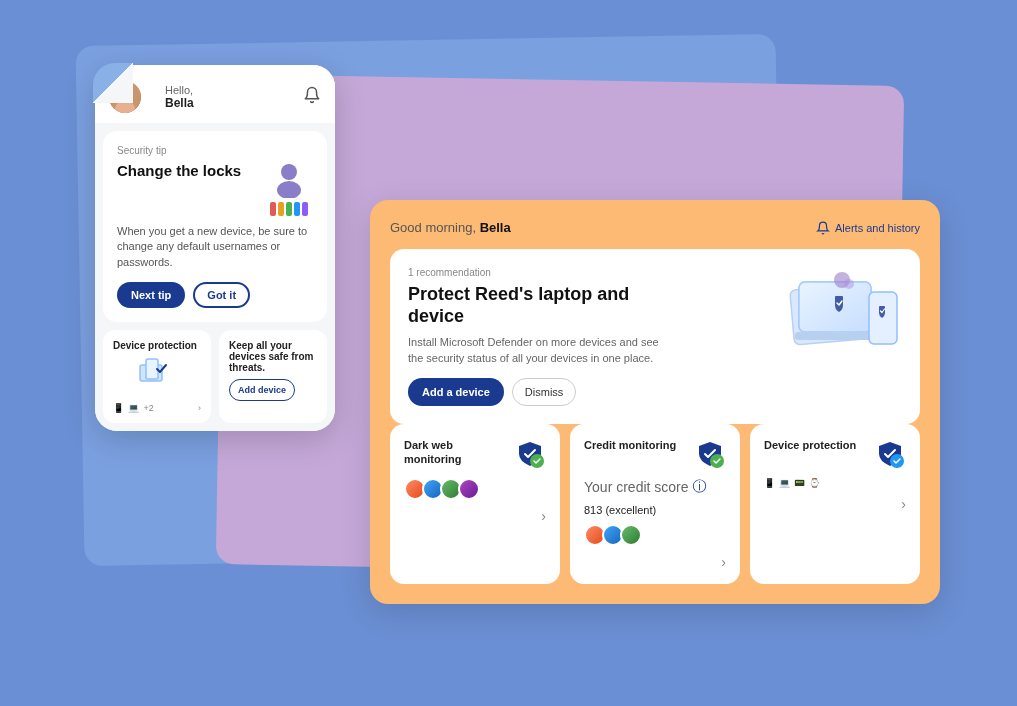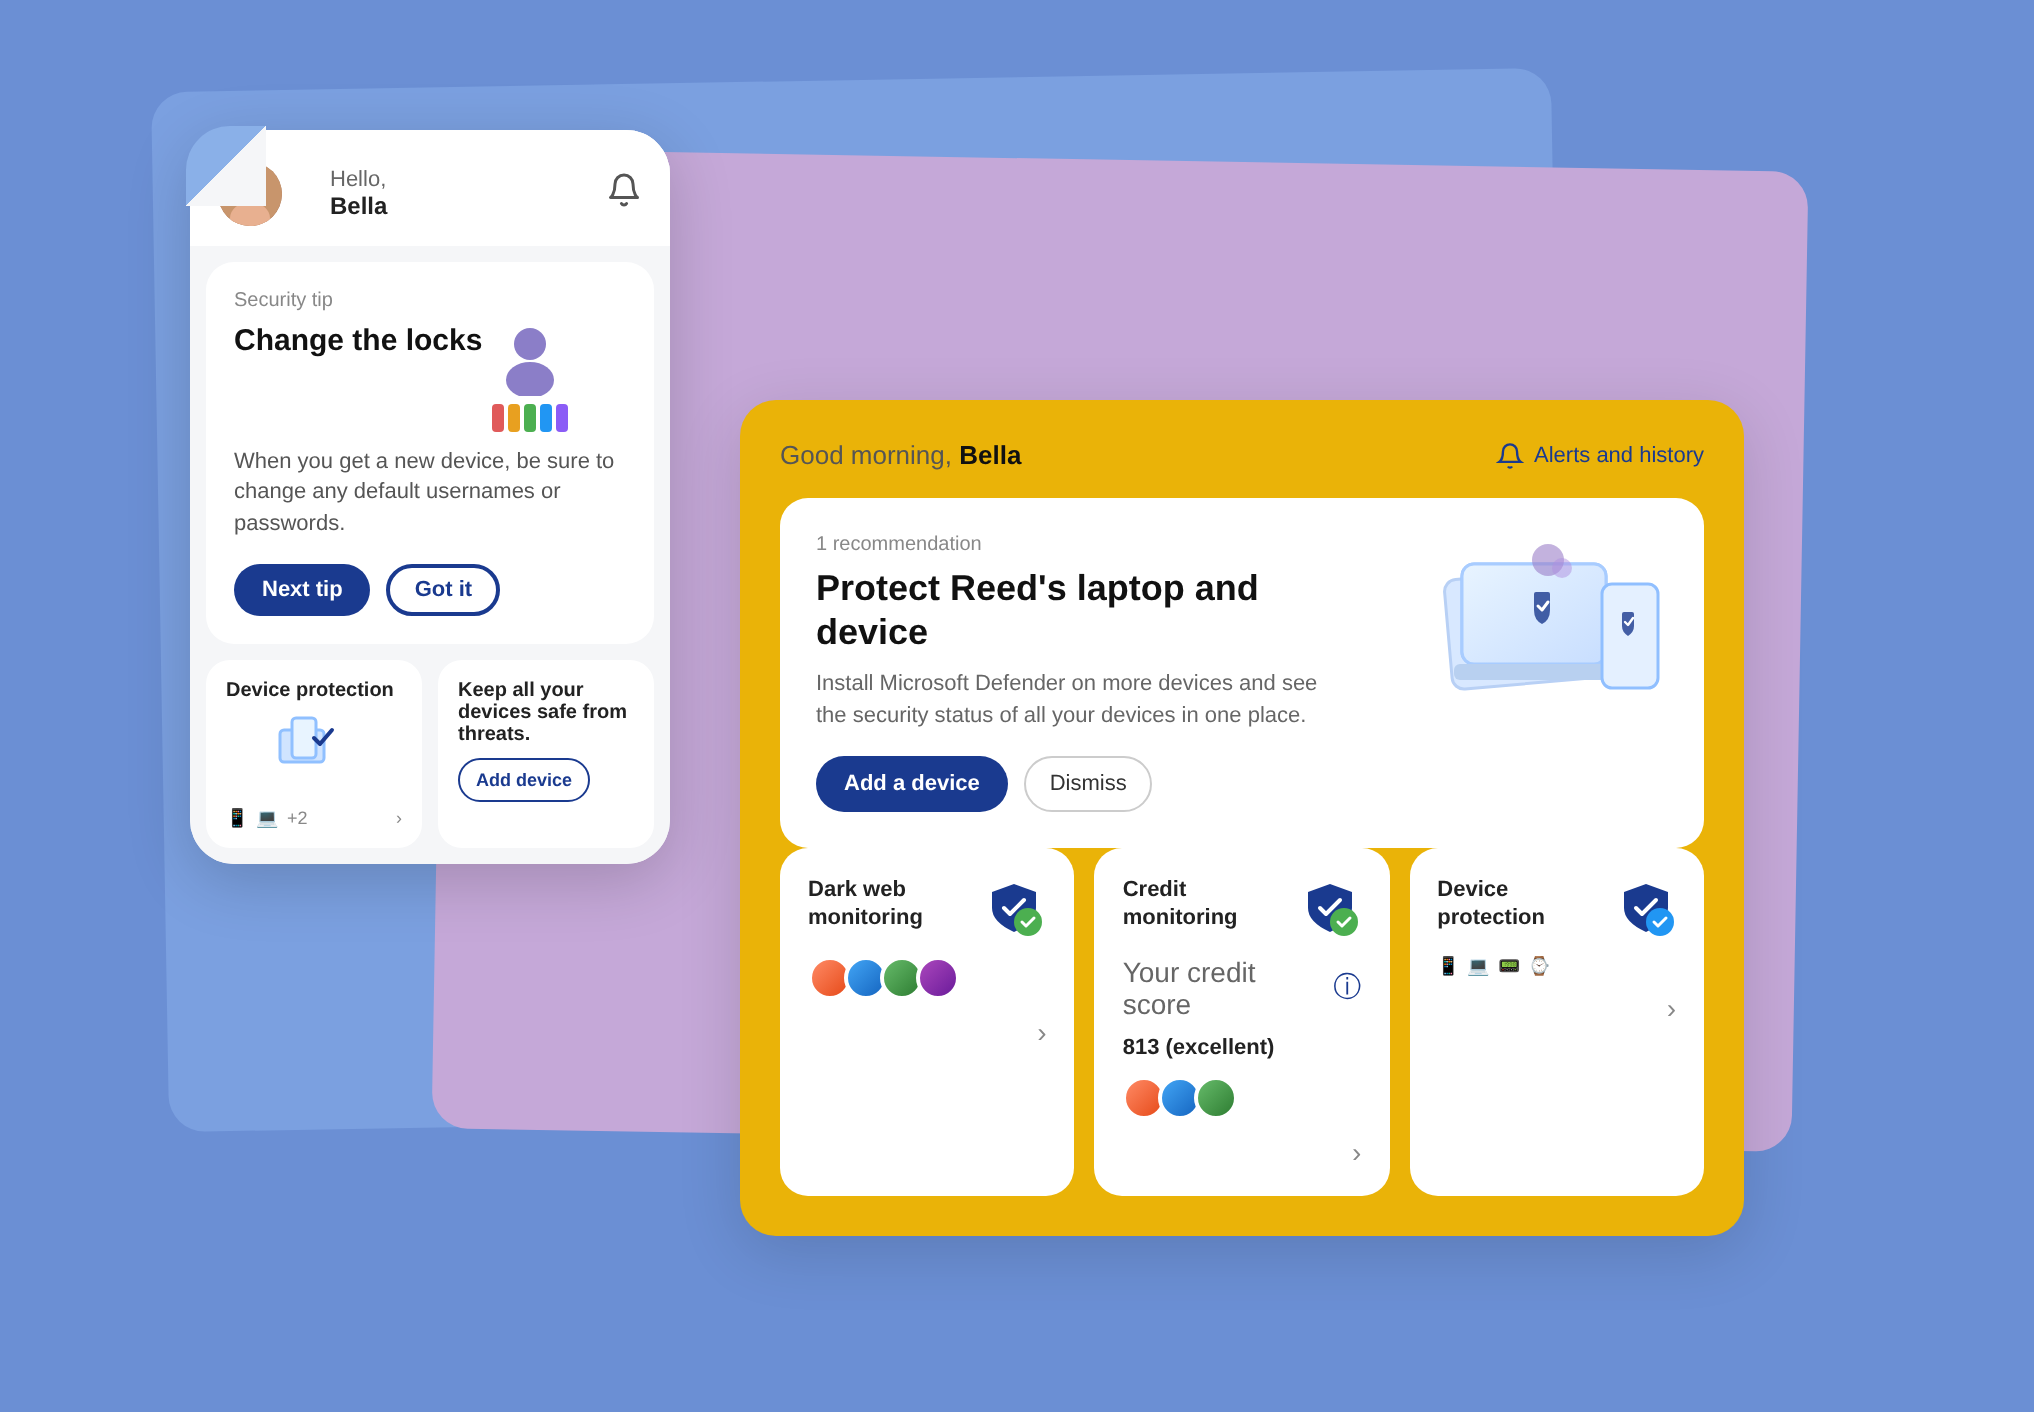--- a/index.html
+++ b/index.html
@@ -122,20 +122,21 @@
       padding: 14px;
     }
     .tip-label {
       font-size: 10px;
       color: #888;
       margin-bottom: 6px;
     }
     .tip-header {
       display: flex;
       align-items: flex-start;
+      justify-content: space-between;
       margin-bottom: 8px;
     }
     .tip-title {
       font-size: 15px;
       font-weight: 800;
       color: #111;
       line-height: 1.2;
     }
     .tip-icon-area {
       display: flex;
@@ -220,23 +221,23 @@
       font-size: 9px;
       font-weight: 600;
       cursor: pointer;
       margin-top: 6px;
       display: block;
     }
 
     
     .desktop-card {
       position: absolute;
-      background: #eab308;
+      background: #fdba74;
       border-radius: 18px;
-      width: 502px;
+      width: 570px;
       top: 200px;
       left: 370px;
       padding: 20px;
       box-shadow: 0 8px 32px rgba(0,0,0,0.14);
       z-index: 9;
     }
 
     .desktop-header {
       display: flex;
       justify-content: space-between;
@@ -579,21 +580,21 @@
             <path d="M10 15 L13 18 L20 11" stroke="white" stroke-width="2" fill="none" stroke-linecap="round" stroke-linejoin="round"></path>
             <circle cx="22" cy="22" r="7" fill="#4caf50"></circle>
             <path d="M19 22 L21 24 L25 20" stroke="white" stroke-width="1.5" fill="none" stroke-linecap="round" stroke-linejoin="round"></path>
           </svg>
         </div>
       </div>
       <div class="info-card-subtitle" style="font-size:14px; color:#666; display:flex; align-items:center; gap:4px;">
         <span>Your credit score</span>
         <span style="color:#1a3a8f; cursor:pointer;">ⓘ</span>
       </div>
-      <div style="font-size:11px; font-weight:700; color:#222; margin-bottom:8px;">813 (excellent)</div>
+      <div style="font-size:11px; font-weight:400; color:#222; margin-bottom:8px;">813 (excellent)</div>
       <div class="avatar-row">
         <div class="mini-avatar" style="background: linear-gradient(135deg, #ff8a65, #e64a19);"></div>
         <div class="mini-avatar" style="background: linear-gradient(135deg, #42a5f5, #1565c0);"></div>
         <div class="mini-avatar" style="background: linear-gradient(135deg, #66bb6a, #2e7d32);"></div>
       </div>
       <div class="info-card-footer">
         <span></span>
         <span class="arrow-btn">›</span>
       </div>
     </div>

